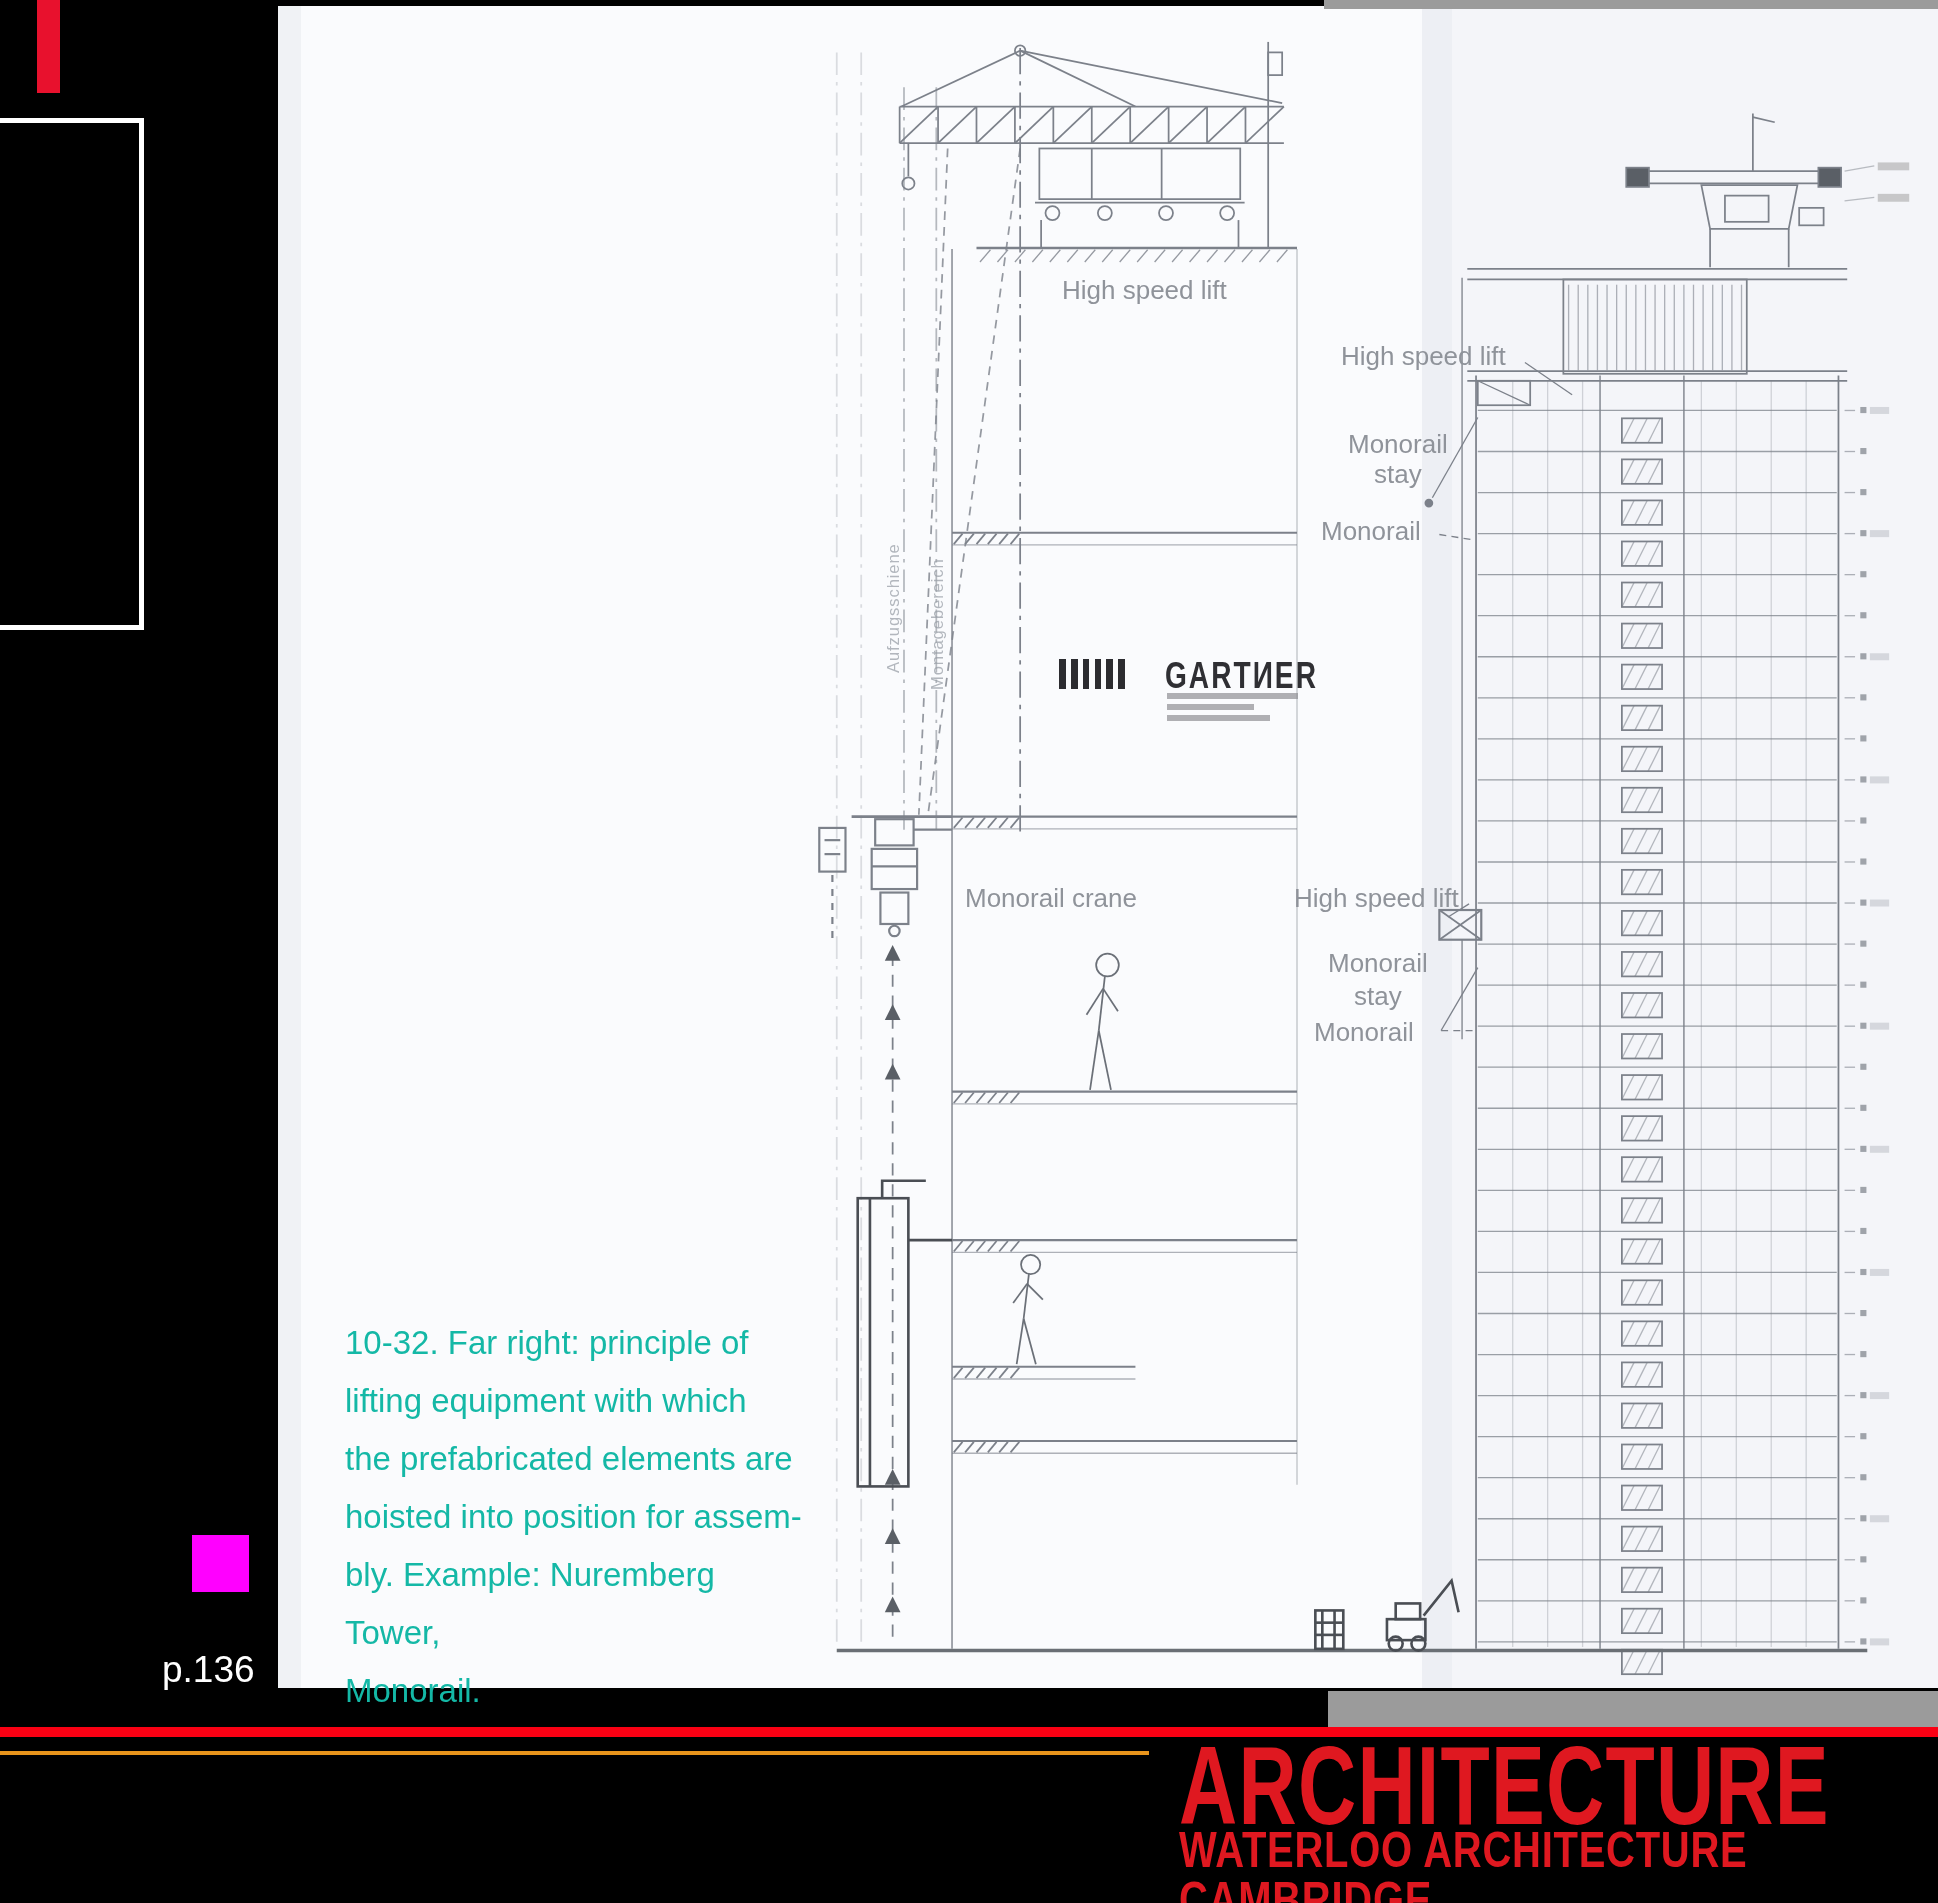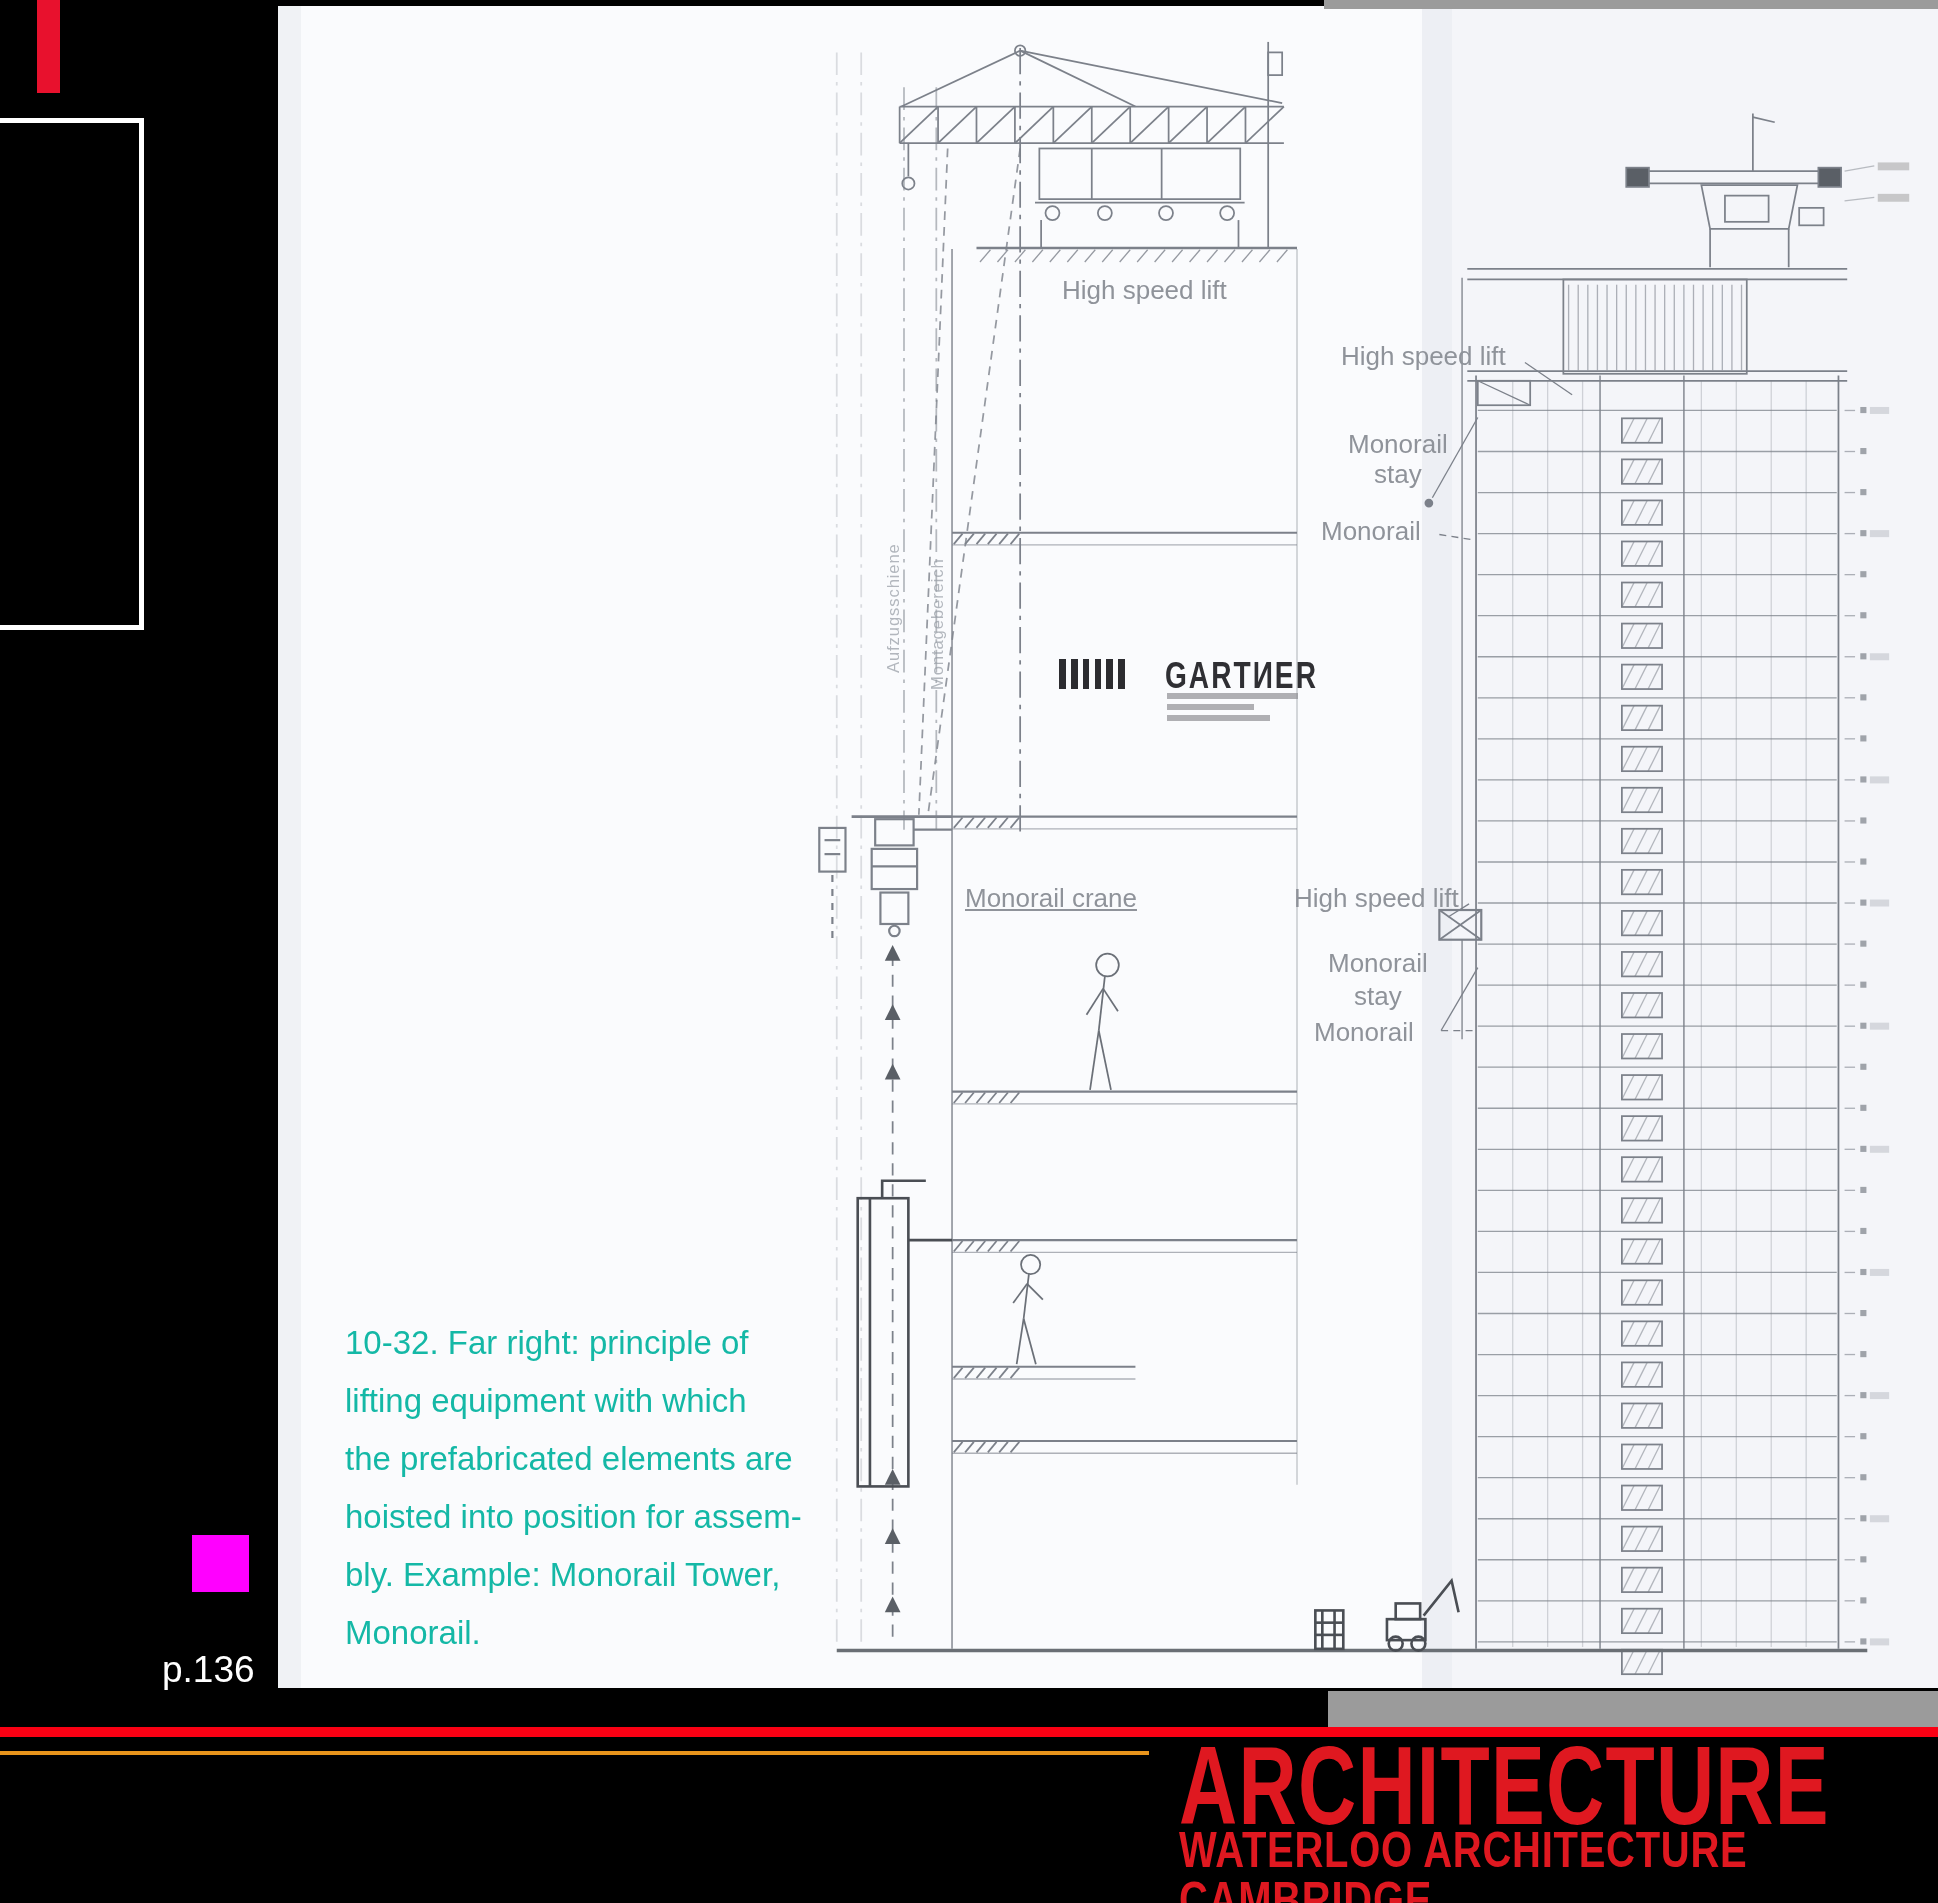--- a/index.html
+++ b/index.html
@@ -564,21 +564,21 @@
       <line x1="1514" y1="1844" x2="1514" y2="1888"></line>
       <line x1="1528" y1="1844" x2="1528" y2="1888"></line>
     </g>
   </svg>
 
   <span class="dlabel" style="left:1062px;top:276px;">High speed lift</span>
   <span class="dlabel" style="left:1341px;top:342px;">High speed lift</span>
   <span class="dlabel" style="left:1348px;top:430px;">Monorail</span>
   <span class="dlabel" style="left:1374px;top:460px;">stay</span>
   <span class="dlabel" style="left:1321px;top:517px;">Monorail</span>
-  <span class="dlabel" style="left:965px;top:884px;text-decoration:underline;">Monorail crane</span>
+  <span class="dlabel" style="left:965px;top:884px;">Monorail crane</span>
   <span class="dlabel" style="left:1294px;top:884px;">High speed lift</span>
   <span class="dlabel" style="left:1328px;top:949px;">Monorail</span>
   <span class="dlabel" style="left:1354px;top:982px;">stay</span>
   <span class="dlabel" style="left:1314px;top:1018px;">Monorail</span>
 
   <span class="vlabel" style="left:884px;top:673px;">Aufzugsschiene</span>
   <span class="vlabel" style="left:928px;top:690px;">Montagebereich</span>
 
   <div id="gartner-bars">
     <i></i>
@@ -591,21 +591,21 @@
   <span id="gartner-word">GARTИER</span>
   <div class="gartner-addr" style="left:1167px;top:693px;width:131px;"></div>
   <div class="gartner-addr" style="left:1167px;top:704px;width:87px;"></div>
   <div class="gartner-addr" style="left:1167px;top:715px;width:103px;"></div>
 
   <div id="caption">
     <span>10-32. Far right: principle of</span>
     <span>lifting equipment with which</span>
     <span>the prefabricated elements are</span>
     <span>hoisted into position for assem-</span>
-    <span>bly. Example: Monorail Tower,</span>
+    <span>bly. Example: Nuremberg Tower,</span>
     <span>Monorail.</span>
   </div>
 
   <div class="graybar" style="left: 1324px; top: 0px; width: 615px; height: 8.7px; background: rgb(155, 155, 155);"></div>
   <div class="graybar" style="left: 1328px; top: 1691px; width: 611px; height: 37px; background: rgb(155, 155, 155);"></div>
 
   <div id="marker" style="background: rgb(255, 0, 255);"></div>
   <span id="pageref">p.136</span>
 
   <div id="redbar" style="background: rgb(250, 0, 19);"></div>

